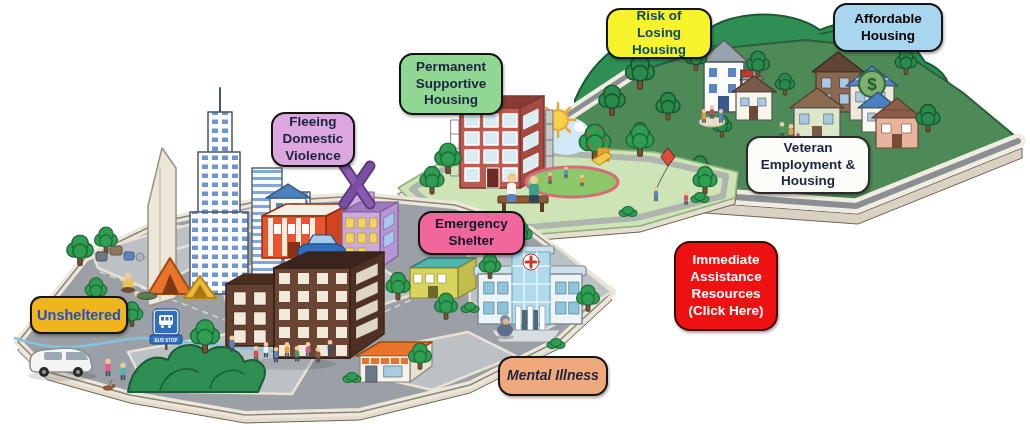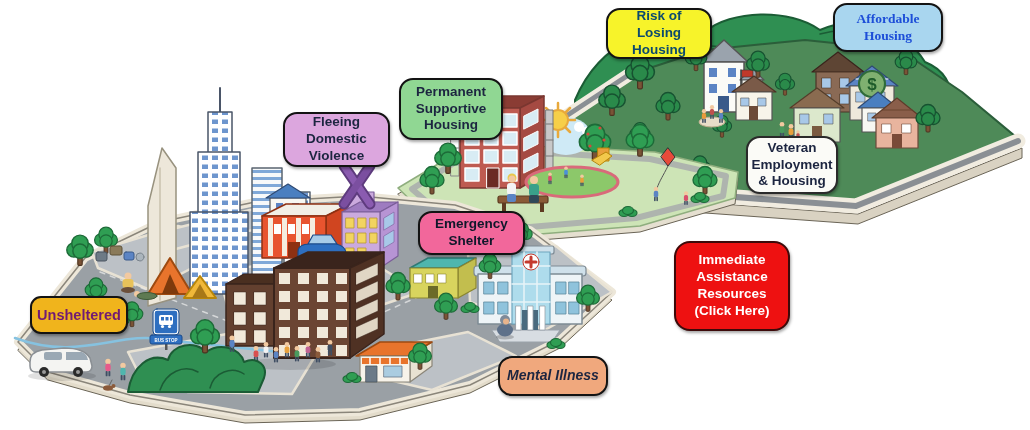--- a/index.html
+++ b/index.html
@@ -4,27 +4,27 @@
 <style>
   html,body{margin:0;padding:0;background:#ffffff;}
   #stage{position:relative;width:1030px;height:430px;background:#ffffff;overflow:hidden;
          font-family:"Liberation Sans",sans-serif;}
   #scene{position:absolute;left:0;top:0;width:1030px;height:430px;}
   .label{position:absolute;display:flex;align-items:center;justify-content:center;text-align:center;
          font-weight:bold;font-size:13.5px;line-height:1.25;color:#1c2540;
          border:2.5px solid #131313;border-radius:14px;padding:3px 5px;box-sizing:border-box;
          box-shadow:1px 2px 3px rgba(0,0,0,.35);cursor:pointer;}
   #lb-unsheltered{left:30px;top:296px;width:98px;height:38px;font-size:14.5px;border-radius:11px;}
-  #lb-fleeing{left:283px;top:112px;width:107px;height:55px;border-radius:14px;}
+  #lb-fleeing{left:271px;top:112px;width:84px;height:55px;border-radius:14px;}
   #lb-permanent{left:399px;top:53px;width:104px;height:62px;}
   #lb-emergency{left:418px;top:211px;width:107px;height:44px;}
   #lb-mental{left:498px;top:356px;width:110px;height:40px;font-size:14px;}
   #lb-risk{left:606px;top:8px;width:106px;height:51px;}
-  #lb-immediate{left:674px;top:241px;width:116px;height:90px;border-radius:16px;border-color:#3d0a0a;}
-  #lb-veteran{left:746px;top:136px;width:92px;height:58px;border-color:#2a2a2a;}
+  #lb-immediate{left:674px;top:241px;width:104px;height:90px;border-radius:16px;border-color:#3d0a0a;}
+  #lb-veteran{left:746px;top:136px;width:124px;height:58px;border-color:#2a2a2a;}
   #lb-affordable{left:833px;top:3px;width:110px;height:49px;}
   svg text{font-family:"Liberation Sans",sans-serif;}
 </style>
 </head>
 <body>
 
 <div id="stage">
 
 <svg id="scene" viewBox="0 0 1030 430" stroke-linejoin="round" stroke-linecap="round">
   <defs>
@@ -521,22 +521,22 @@
     <use href="#tt" fill="#2f9e53" stroke="#1d6b38" transform="translate(588,298) scale(0.95)"></use>
     <use href="#tt" fill="#2f9e53" stroke="#1d6b38" transform="translate(522,234) scale(0.85)"></use>
     <use href="#tt" fill="#2f9e53" stroke="#1d6b38" transform="translate(132,314) scale(0.9)"></use>
     <use href="#bb" fill="#2f9e53" stroke="#1d6b38" stroke-width="1.2" transform="translate(352,378)"></use>
     <use href="#bb" fill="#2f9e53" stroke="#1d6b38" stroke-width="1.2" transform="translate(470,308)"></use>
     <use href="#bb" fill="#2f9e53" stroke="#1d6b38" stroke-width="1.2" transform="translate(556,344)"></use>
     <use href="#bb" fill="#2f9e53" stroke="#1d6b38" stroke-width="1.2" transform="translate(120,320)"></use>
   </g>
 </svg>
 
-  <div class="label" id="lb-unsheltered" style="background-color: rgb(240, 180, 28); color: #701a75;">Unsheltered</div>
+  <div class="label" id="lb-unsheltered" style="background-color: rgb(240, 180, 28); color: #1d4ed8;">Unsheltered</div>
   <div class="label" id="lb-fleeing" style="background-color: rgb(220, 166, 222); color: rgb(28, 37, 64);">Fleeing Domestic Violence</div>
-  <div class="label" id="lb-permanent" style="background-color: rgb(144, 215, 147); color: rgb(28, 37, 64); margin-top: 25px;">Permanent Supportive Housing</div>
+  <div class="label" id="lb-permanent" style="background-color: rgb(144, 215, 147); color: rgb(28, 37, 64);">Permanent Supportive Housing</div>
   <div class="label" id="lb-emergency" style="background-color: rgb(242, 103, 155); color: #0f172a;">Emergency Shelter</div>
   <div class="label" id="lb-mental" style="background-color: rgb(240, 168, 125); color: rgb(28, 37, 64); font-style: italic;">Mental Illness</div>
   <div class="label" id="lb-risk" style="background-color: rgb(247, 243, 42); color: #0c4a6e;">Risk of Losing Housing</div>
   <div class="label" id="lb-immediate" style="background-color: rgb(238, 17, 17); color: rgb(255, 255, 255);">Immediate Assistance Resources (Click Here)</div>
   <div class="label" id="lb-veteran" style="background-color: rgb(251, 251, 247); color: rgb(28, 37, 64);">Veteran Employment &amp; Housing</div>
-  <div class="label" id="lb-affordable" style="background-color: rgb(169, 214, 239); color: #1d4ed8; font-family: Liberation Serif, serif;">Affordable Housing</div>
+  <div class="label" id="lb-affordable" style="background-color: rgb(169, 214, 239); color: #000000;">Affordable Housing</div>
 </div>
 
 </body></html>

